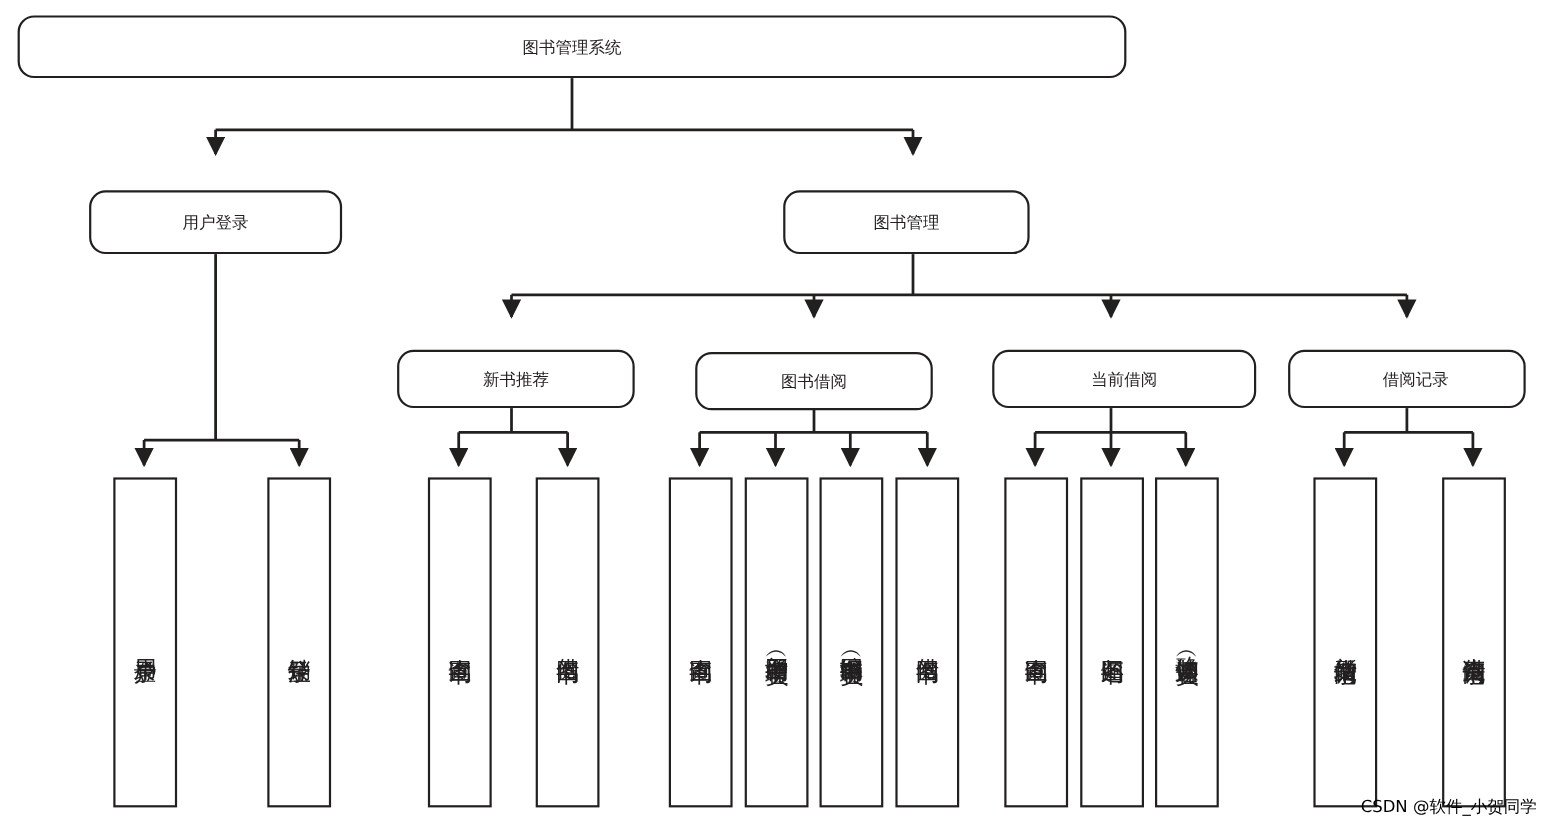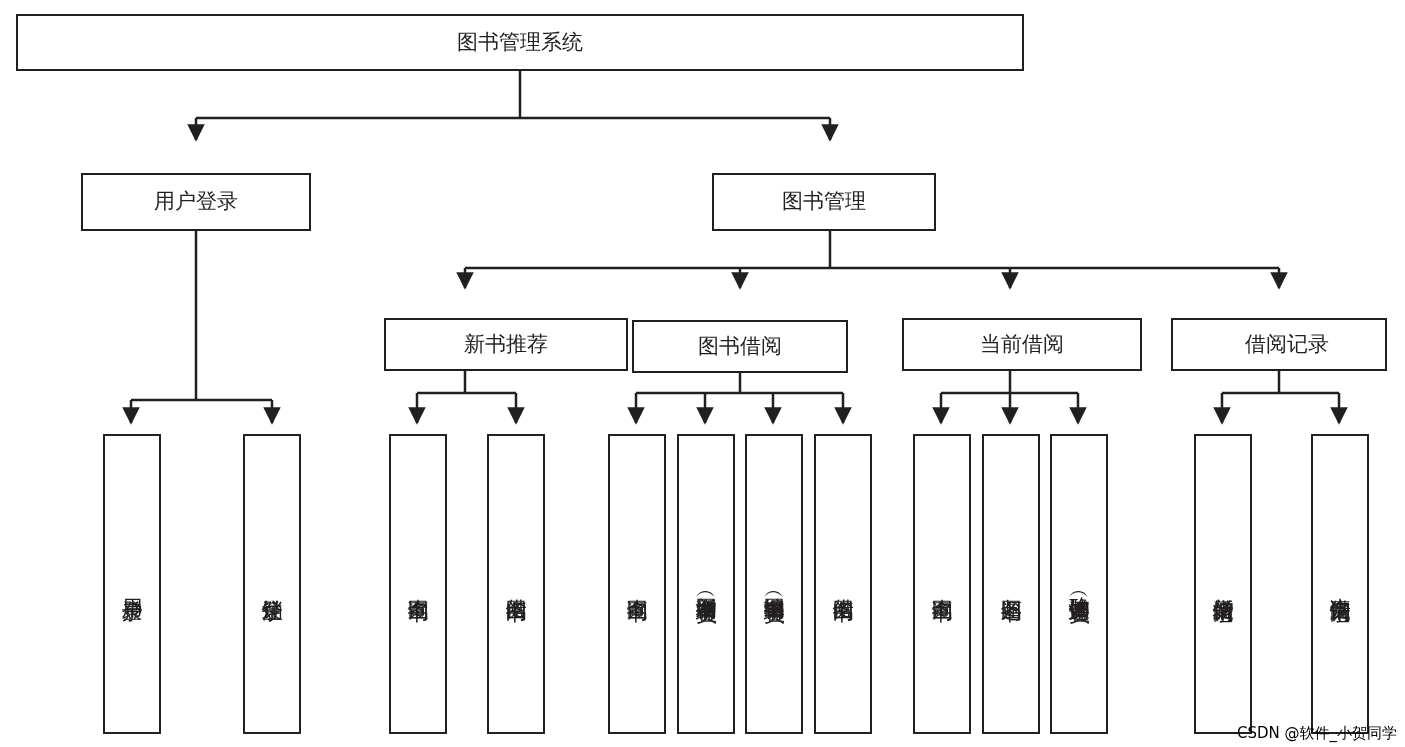--- a/index.html
+++ b/index.html
@@ -29,22 +29,23 @@
     box-sizing: border-box;
     border: 2px solid #221f1f;
     background: #ffffff;
     color: #221f1f;
     display: flex;
     align-items: center;
     justify-content: center;
     text-align: center;
   }
   .node.horiz {
-    font-size: 21px;
+    font-size: 15px;
     line-height: 1.2;
+    border-radius: 15px;
   }
   .node.vert {
     writing-mode: vertical-rl;
     text-orientation: upright;
     font-size: 21px;
     line-height: 1.25;
     letter-spacing: 1px;
     padding: 10px 0;
   }
   .node.vert > span {
@@ -120,21 +121,21 @@
     <span>图书管理系统</span>
   </div>
 
   <div class="node horiz" style="left:81px; top:173px; width:230px; height:58px;">
     <span>用户登录</span>
   </div>
   <div class="node horiz" style="left:712px; top:173px; width:224px; height:58px;">
     <span>图书管理</span>
   </div>
 
-  <div class="node horiz" style="left:361px; top:318px; width:244px; height:53px;margin-left:23px;">
+  <div class="node horiz" style="left:361px; top:318px; width:216px; height:53px;">
     <span>新书推荐</span>
   </div>
   <div class="node horiz" style="left:632px; top:320px; width:216px; height:53px;">
     <span>图书借阅</span>
   </div>
   <div class="node horiz" style="left:902px; top:318px; width:240px; height:53px;">
     <span>当前借阅</span>
   </div>
   <div class="node horiz" style="left:1171px; top:318px; width:216px; height:53px;padding-left:16px;">
     <span>借阅记录</span>

